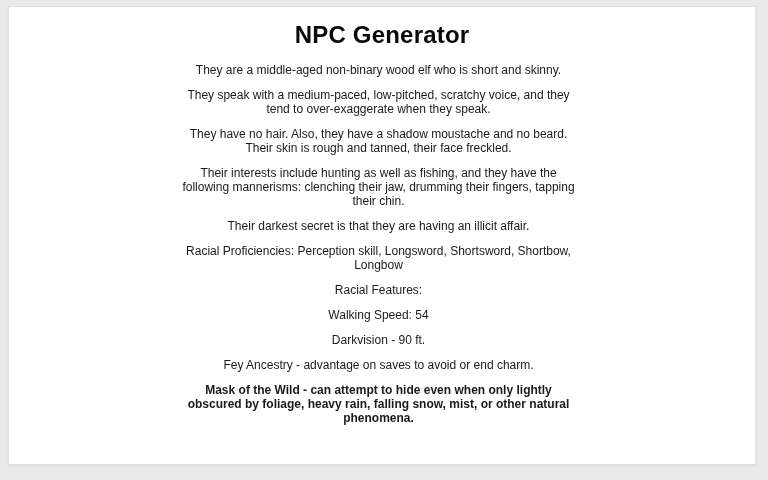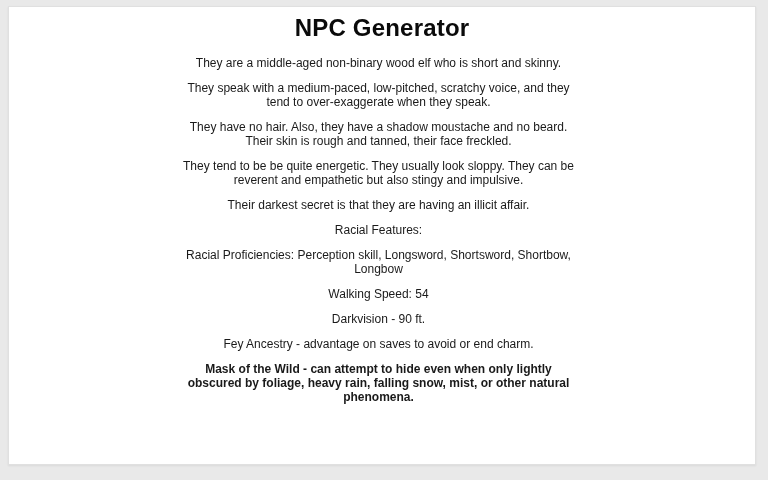--- a/index.html
+++ b/index.html
@@ -21,21 +21,21 @@
     width: 748px;
     height: 459px;
     background: #ffffff;
     border: 1px solid #e0e0e0;
     box-sizing: border-box;
     box-shadow: 0 1px 2px rgba(0,0,0,0.07);
     overflow: hidden;
   }
   .content {
     width: 100%;
-    padding-top: 1px;
+    padding-top: 8px;
     box-sizing: border-box;
     text-align: center;
     color: #000000;
   }
   .page-title {
     font-size: 24px;
     font-weight: bold;
     line-height: 28px;
     margin: 6px 0 14px 0;
     letter-spacing: 0.2px;
@@ -62,24 +62,24 @@
 
 <div class="page">
   <div class="content">
 
     <div class="page-title">NPC Generator</div>
 
     <div class="para-list">
       <p class="para">They are a middle-aged non-binary wood elf who is short and skinny.</p>
       <p class="para">They speak with a medium-paced, low-pitched, scratchy voice, and they tend to over-exaggerate when they speak.</p>
       <p class="para">They have no hair. Also, they have a shadow moustache and no beard. Their skin is rough and tanned, their face freckled.</p>
-      <p class="para">They tend to be be quite energetic. They usually look sloppy. They can be reverent and empathetic but also stingy and impulsive.</p>
+      <p class="para">Their interests include hunting as well as fishing, and they have the following mannerisms: clenching their jaw, drumming their fingers, tapping their chin.</p>
       <p class="para">Their darkest secret is that they are having an illicit affair.</p>
+      <p class="para">Racial Proficiencies: Perception skill, Longsword, Shortsword, Shortbow, Longbow</p>
       <p class="para">Racial Features:</p>
-      <p class="para">Racial Proficiencies: Perception skill, Longsword, Shortsword, Shortbow, Longbow</p>
       <p class="para">Walking Speed: 54</p>
       <p class="para">Darkvision - 90 ft.</p>
       <p class="para">Fey Ancestry - advantage on saves to avoid or end charm.</p>
       <p class="para">Mask of the Wild - can attempt to hide even when only lightly obscured by foliage, heavy rain, falling snow, mist, or other natural phenomena.</p>
     </div>
 
   </div>
 </div>
 
 </body></html>

